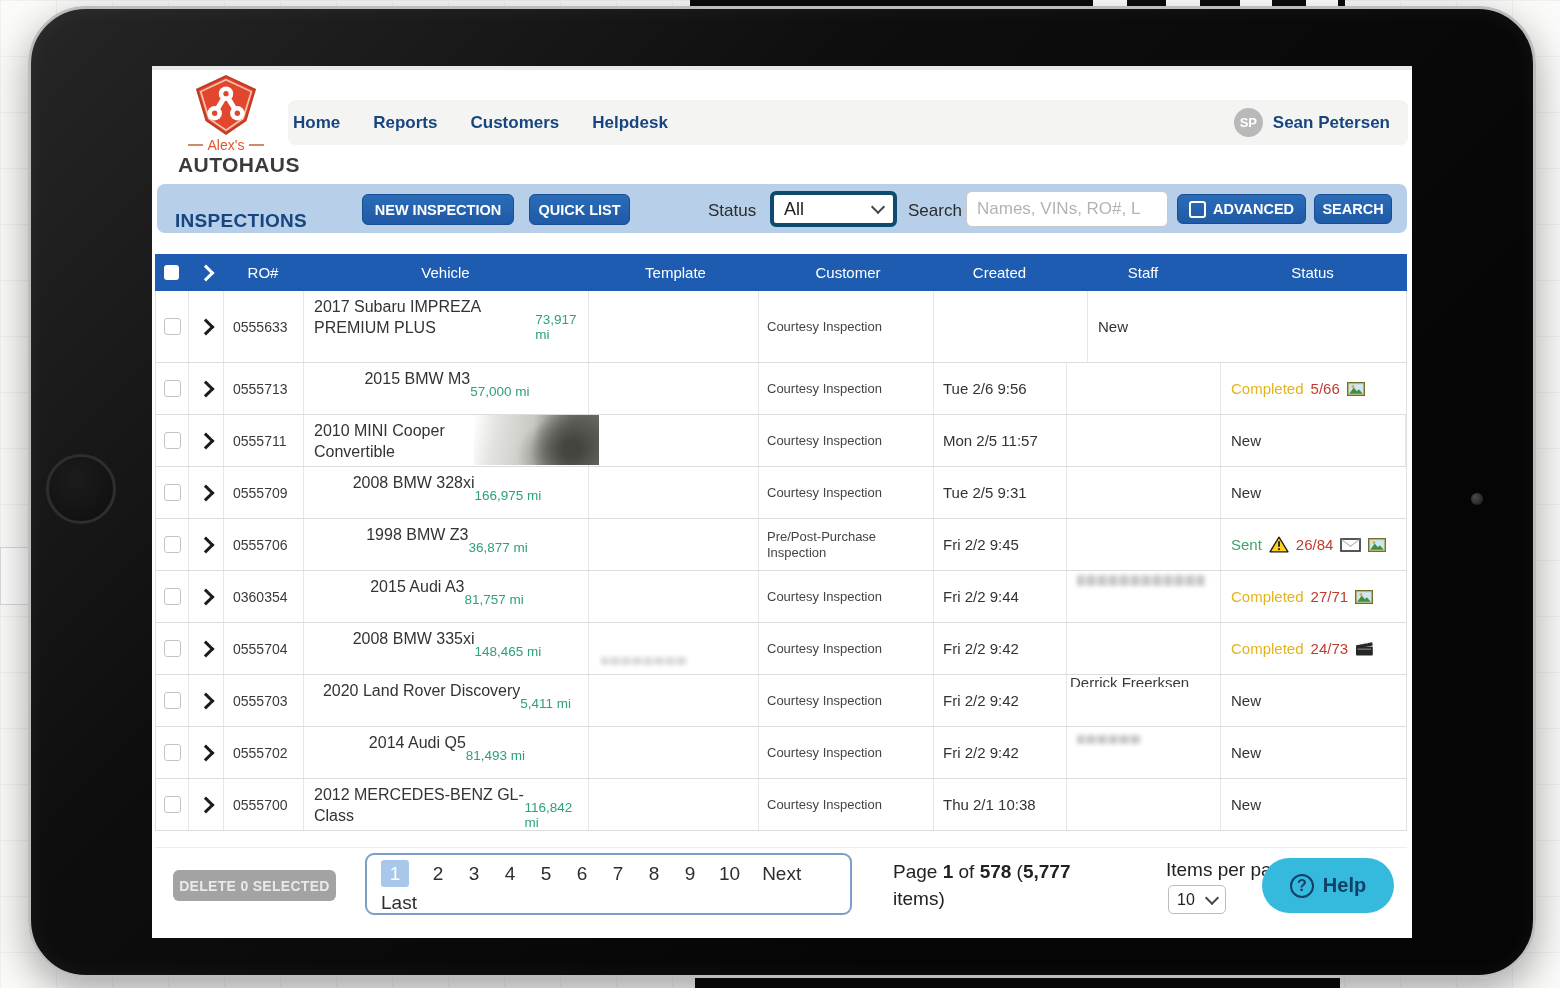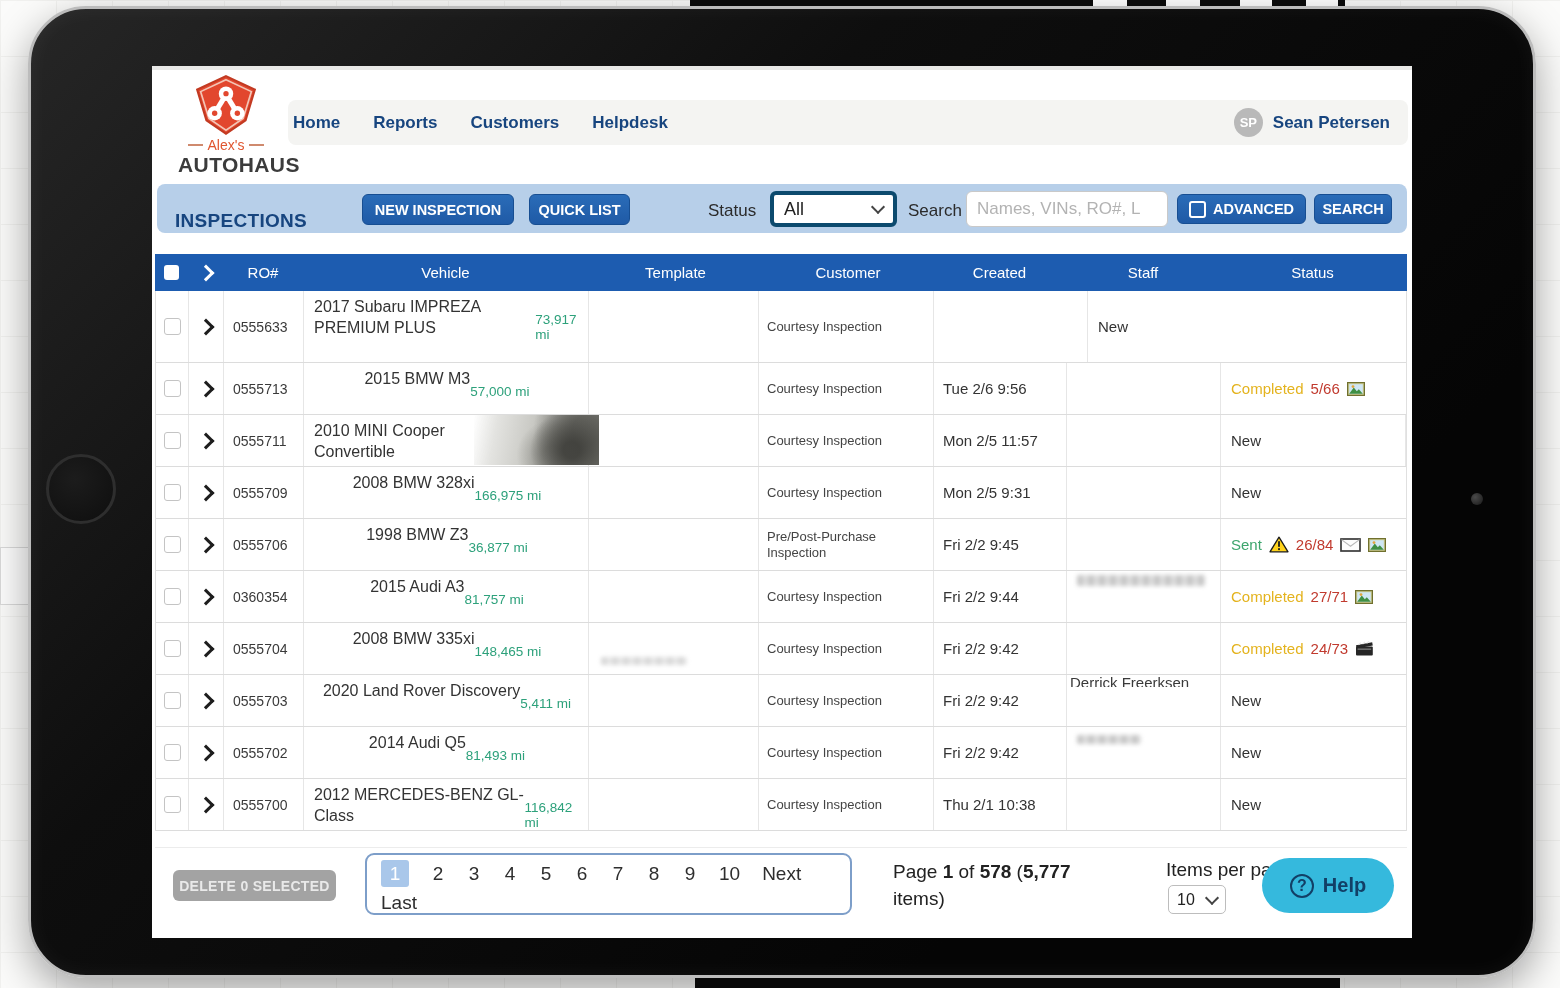--- a/index.html
+++ b/index.html
@@ -305,21 +305,21 @@
     <div class="c c-chev">
               <span class="row-chev"></span>
             </div>
     <div class="c c-ro">0555709</div>
     <div class="c c-veh">
       <div class="vname">2008 BMW 328xi</div>
       <div class="vmi">166,975 mi</div>
     </div>
     <div class="c c-cust"></div>
     <div class="c c-tpl">Courtesy Inspection</div>
-    <div class="c c-created">Mon 2/5 9:31</div>
+    <div class="c c-created">Tue 2/5 9:31</div>
     <div class="c c-staff"></div>
     <div class="c c-status">
               <span class="st-new">New</span>
             </div>
   </div>
 
   <div class="trow">
     <div class="c c-check">
               <span class="row-cb"></span>
             </div>

